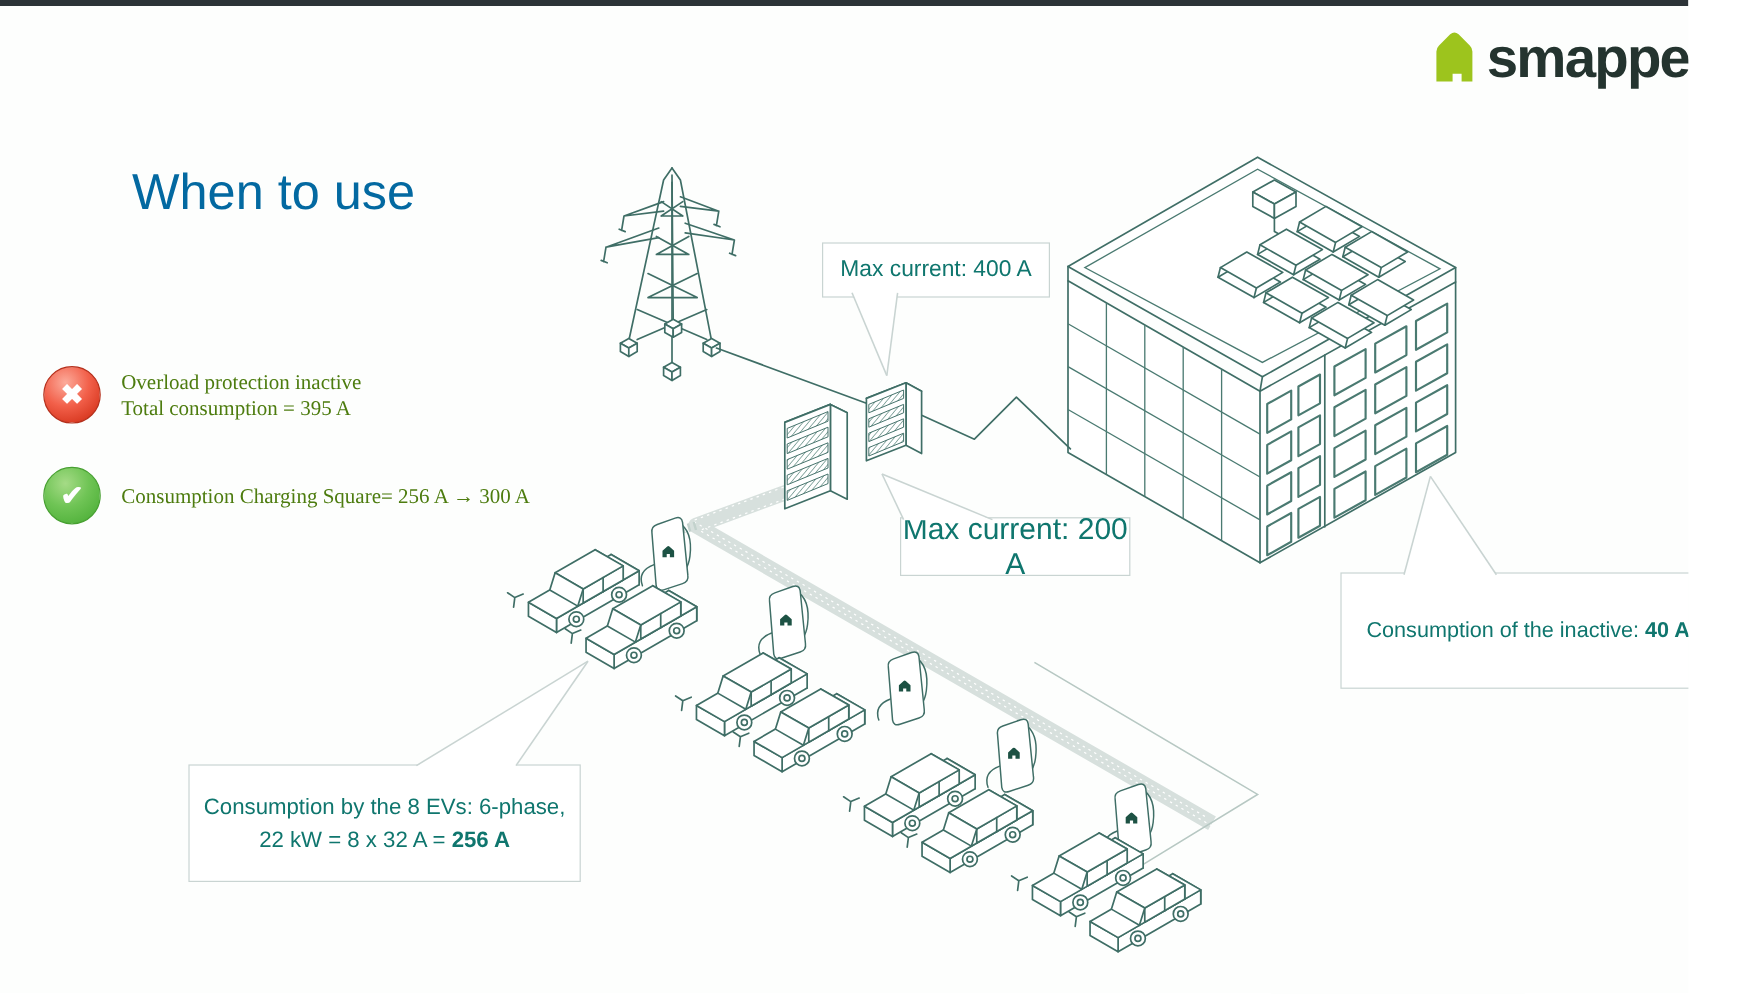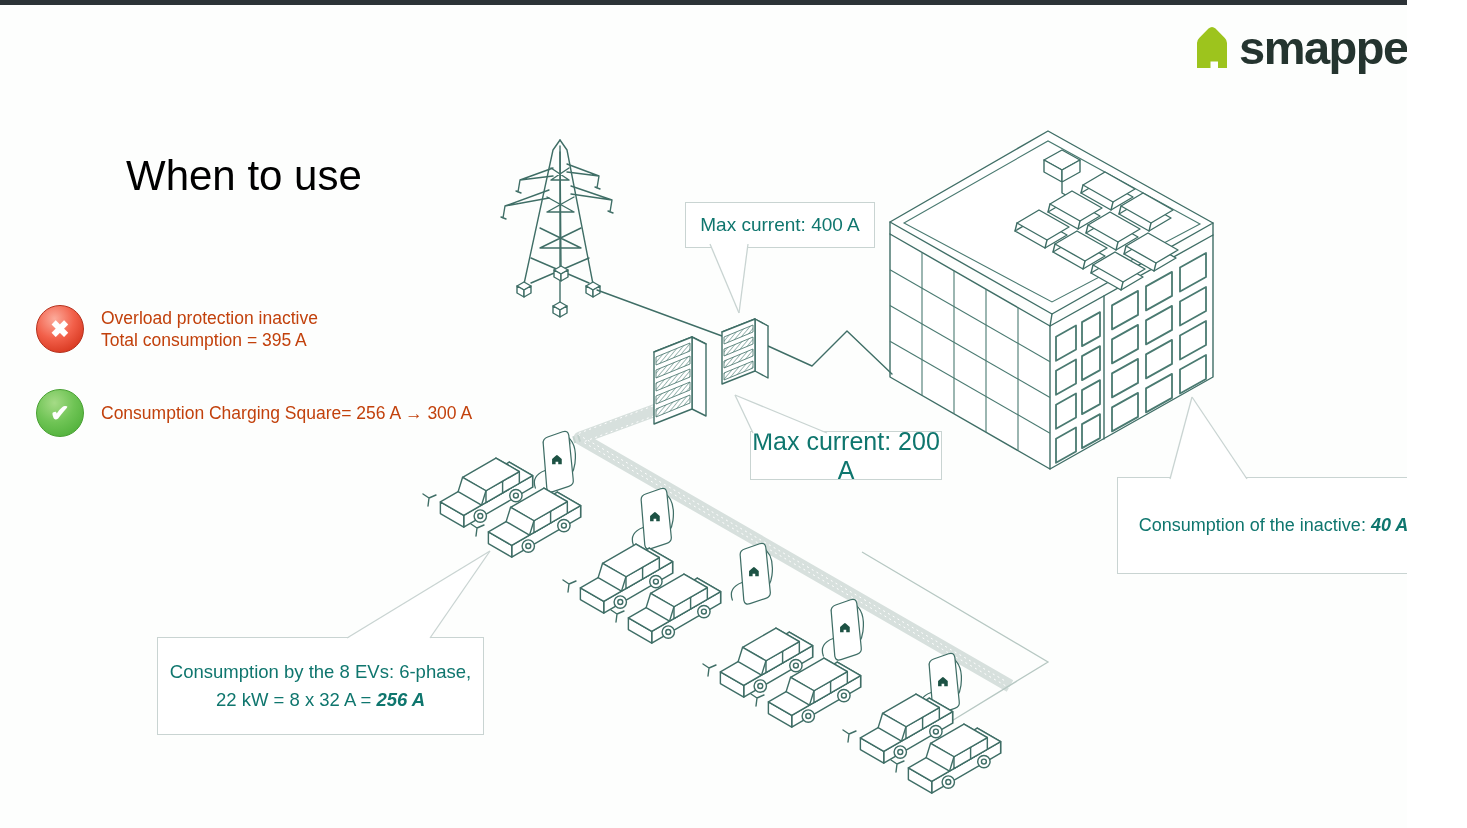--- a/index.html
+++ b/index.html
@@ -3,47 +3,47 @@
 <meta charset="utf-8">
 <style>
   html,body{margin:0;padding:0;background:#fff;}
   .stage{position:relative;width:1407px;height:828px;background:#fdfefd;overflow:hidden;
          font-family:"Liberation Sans", sans-serif;}
   .topbar{position:absolute;left:0;top:0;width:100%;height:5px;background:#2c3337;z-index:2;}
   
   .brand{position:absolute;left:1194px;top:22px;display:flex;align-items:center;gap:9px;z-index:2;}
   .brand-text{font-size:47px;font-weight:600;letter-spacing:-1.5px;color:#24342f;line-height:1;}
   
-  .title{position:absolute;left:110px;top:136px;margin:16px;font-size:42px;font-weight:400;
-         color:#000000;z-index:2;}
+  .title{position:absolute;left:110px;top:136px;margin:0;font-size:42px;font-weight:400;
+         color:#0369a1;z-index:2;}
   
   .status-row{position:absolute;left:36px;display:flex;align-items:center;gap:17px;z-index:2;}
   .row-inactive{top:305px;}
   .row-active{top:389px;}
   .badge{width:46px;height:46px;border-radius:50%;display:flex;align-items:center;justify-content:center;
          flex:0 0 auto;}
   .badge-red{background:radial-gradient(circle at 38% 28%, #fcab9b, #f2604a 45%, #d93a22 80%, #c23318);
              border:1px solid #b5301c;}
   .badge-green{background:radial-gradient(circle at 38% 28%, #a5db86, #6fc455 45%, #52b23c 82%, #47a332);
                border:1px solid #47a031;}
   .badge .glyph{color:#fff;font-size:23px;font-weight:700;line-height:1;}
-  .status-text{font-size:17.5px;line-height:22px;color:#c2410c;}
+  .status-text{font-size:17.5px;line-height:22px;color:#4d7c0f;font-family:Liberation Serif, serif;}
   
   .scene,.overlay{position:absolute;left:0;top:0;width:1467px;height:828px;}
   .scene{z-index:1;}
   .overlay{z-index:6;pointer-events:none;}
   
   .callout{position:absolute;background:#fff;border:1px solid #c9d4d2;color:#0f766e;
            display:flex;flex-direction:column;align-items:center;justify-content:center;
            text-align:center;z-index:5;}
   .co-400{left:685px;top:202px;width:188px;height:44px;font-size:19px;}
   .co-200{left:750px;top:431px;width:190px;height:47px;font-size:25px;}
   .co-building{left:1117px;top:477px;width:311px;height:95px;font-size:18px;}
   .co-ev{left:157px;top:637px;width:325px;height:96px;font-size:18.5px;line-height:28px;}
-  .callout b{font-weight:700;font-style:italic;}
+  .callout b{font-weight:700;}
   
   .ln{stroke:#3f6e66;fill:#fff;stroke-width:1.4;stroke-linejoin:round;stroke-linecap:round;}
   .nf{fill:none;}
   .car-ln{stroke:#3f6e66;fill:#fff;stroke-width:1.5;stroke-linejoin:round;stroke-linecap:round;}
   .win{stroke:#4a7a71;stroke-width:1.8;fill:#fff;stroke-linejoin:round;}
   .grid{stroke:#4a7a71;stroke-width:1.1;fill:none;}
   .band{stroke:#d7e0dd;stroke-width:13;fill:none;stroke-linejoin:round;}
   .band-dash{stroke:#fff;stroke-width:1;fill:none;stroke-dasharray:2 3.5;}
   .kerb{stroke:#b7c8c3;stroke-width:1.3;fill:none;}
   .wedge-fill{fill:#fff;stroke:none;}

